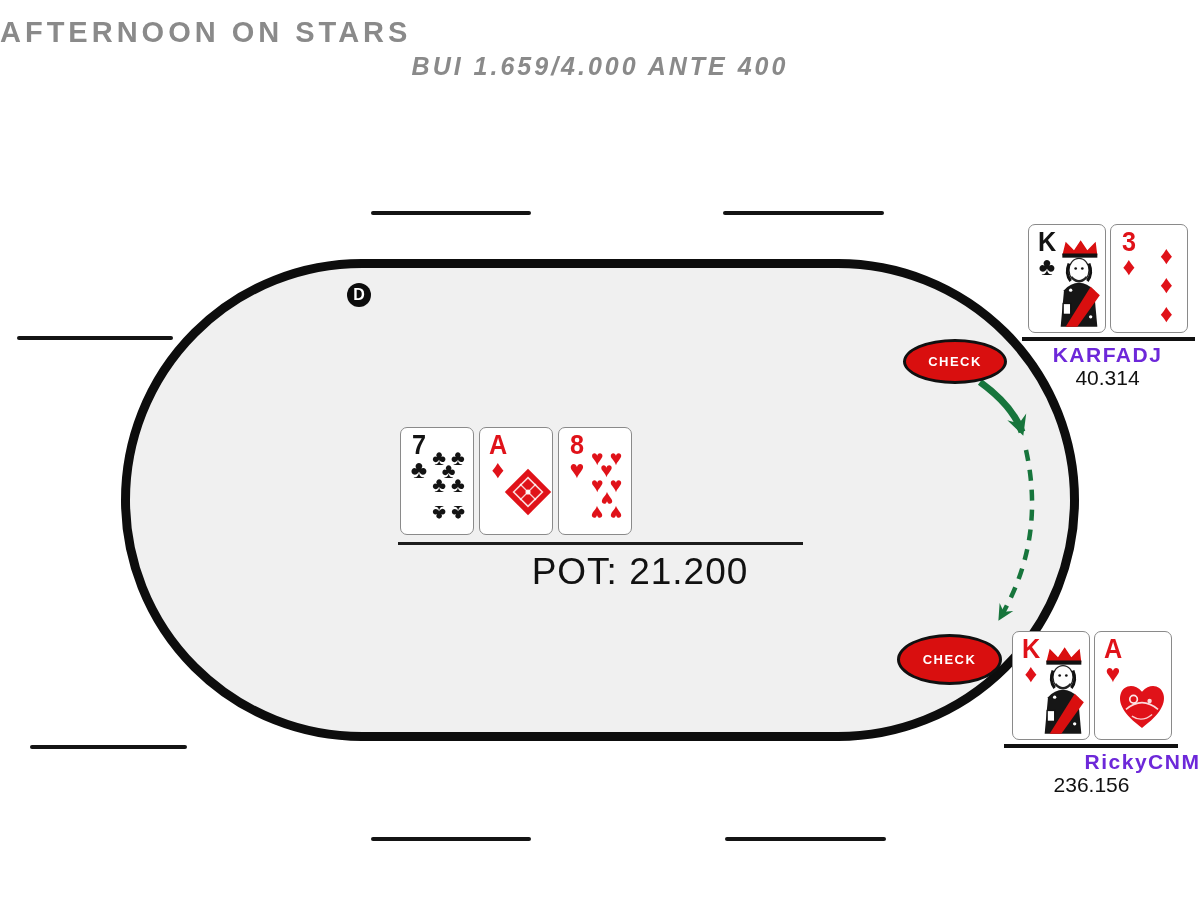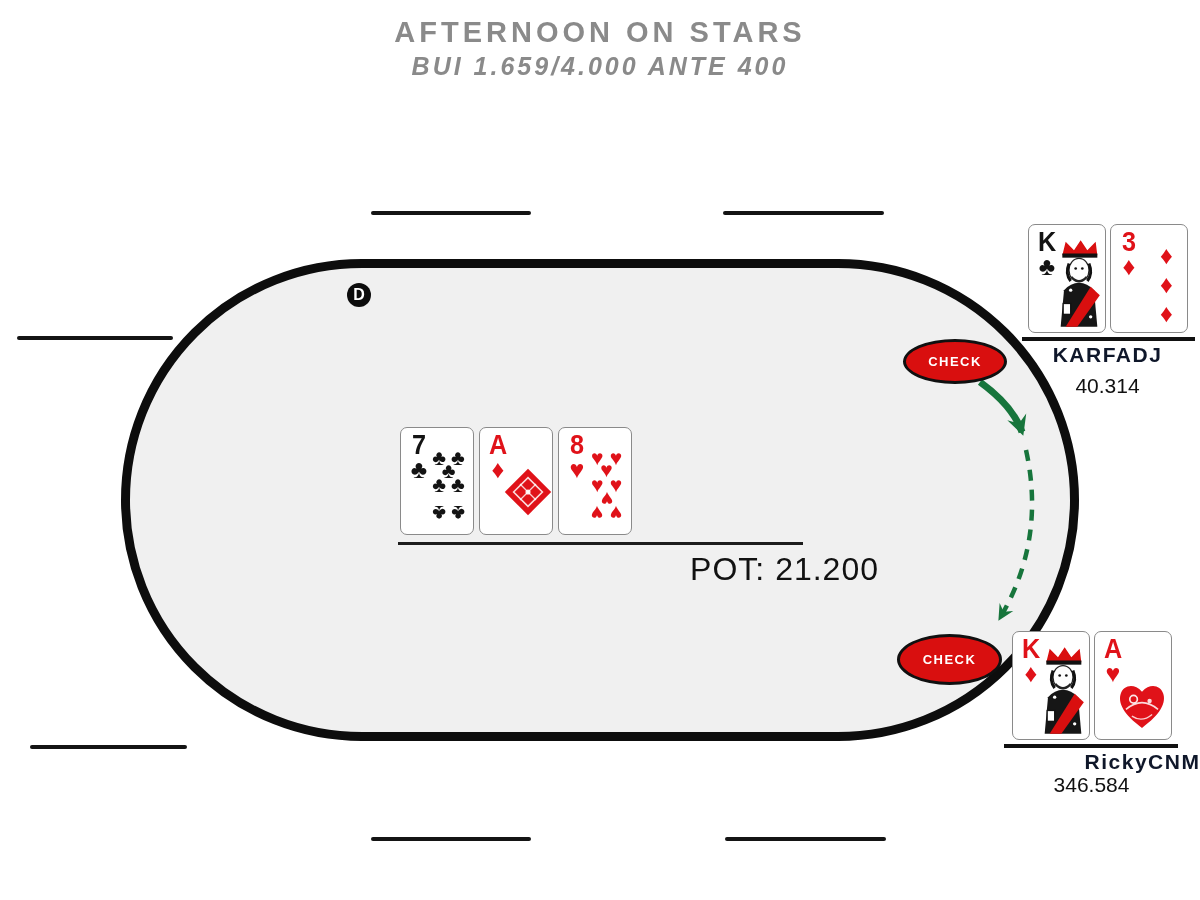--- a/index.html
+++ b/index.html
@@ -1,21 +1,21 @@
 <!DOCTYPE html>
 <html><head>
 <meta charset="utf-8">
 <style>
   html,body{margin:0;padding:0}
   body{width:1200px;height:900px;position:relative;background:#ffffff;
        font-family:"Liberation Sans",sans-serif;overflow:hidden}
   .abs{position:absolute}
 
   
-  .title{left:0;right:0;top:16px;text-align:center;font-size:29px;font-weight:900;
+  .title{left:0;right:0;top:16px;text-align:left;font-size:29px;font-weight:900;
          letter-spacing:4px;color:#8a8a8a}
   .subtitle{left:0;right:0;top:52px;text-align:center;font-size:25px;font-weight:800;
             font-style:italic;letter-spacing:3px;color:#8a8a8a}
 
   
   .table-oval{left:121px;top:259px;width:958px;height:482px;background:#f0f0f0;
               border:9px solid #0d0d0d;border-radius:241px;box-sizing:border-box}
   .dealer{left:347px;top:283px;width:24px;height:24px;border-radius:50%;background:#0c0c0c;
           color:#fff;font-weight:bold;font-size:16px;display:flex;align-items:center;
           justify-content:center}
@@ -32,27 +32,27 @@
   .corner .suit{font-size:25px;margin-top:-2px}
   .red{color:#e01219}
   .black{color:#131313}
   .pip{position:absolute;font-size:21px;transform:translate(-50%,-50%);line-height:1}
   .pip.big{font-size:25px}
   .pip.flip{transform:translate(-50%,-50%) rotate(180deg)}
   .motif{position:absolute}
 
   
   .pot-line{left:398px;top:542px;width:405px;height:3px;background:#1c1c1c}
-  .pot{left:439px;top:551px;width:440px;text-align:right;font-size:32px;
+  .pot{left:420px;top:551px;width:440px;text-align:center;font-size:37px;
        letter-spacing:1px;color:#111}
 
   
   .player-line{position:absolute;height:3.5px;background:#111}
   .pname{position:absolute;font-weight:900;font-size:21px;letter-spacing:1.5px;
-         color:#0f172a;text-align:center}
+         color:#6d28d9;text-align:center}
   .pstack{position:absolute;font-size:21px;color:#111;text-align:center}
 
   
   .badge{position:absolute;border-radius:50%;background:#d90f0f;border:3px solid #101010;
          color:#fff;display:flex;align-items:center;justify-content:center;font-weight:900;
          font-size:13px;letter-spacing:1.5px;box-sizing:border-box}
 
   svg.overlay{position:absolute;left:0;top:0;pointer-events:none}
 </style>
 </head>
@@ -154,21 +154,21 @@
   <div class="corner red">
     <div class="rank">3</div>
     <div class="suit">♦</div>
   </div>
   <span class="pip big red" style="left:73%;top:28%">♦</span>
   <span class="pip big red" style="left:73%;top:55%">♦</span>
   <span class="pip big red" style="left:73%;top:82%">♦</span>
 </div>
 <div class="player-line" style="left:1022px;top:337px;width:173px"></div>
 <div class="pname" style="left:1015px;top:343px;width:185px">KARFADJ</div>
-<div class="pstack" style="left:1015px;top:374px;width:185px">40.314</div>
+<div class="pstack" style="left:1015px;top:366px;width:185px">40.314</div>
 <div class="badge" style="left:903px;top:339px;width:104px;height:45px">CHECK</div>
 
 <div class="card hole-card face-card" style="left:1012px;top:631px">
   <div class="corner red">
     <div class="rank">K</div>
     <div class="suit">♦</div>
   </div>
   <svg class="motif" style="right:1px;bottom:1px;left:auto" width="50" height="100" viewBox="0 0 60 110">
     <path d="M10 24 L14 8 L24 18 L32 6 L40 18 L50 8 L52 24 Z" fill="#d90f0f"></path>
     <rect x="10" y="22" width="42" height="5" fill="#111"></rect>
@@ -193,14 +193,14 @@
   <svg class="motif" style="left:20px;top:48px" width="54" height="52" viewBox="0 0 64 60">
     <path d="M32 56 C10 40 3 26 7 15 C10 6 22 2 32 13 C42 2 54 6 57 15 C61 26 54 40 32 56 Z" fill="#e01219"></path>
     <circle cx="22" cy="22" r="4.5" fill="none" stroke="#fff" stroke-width="2" opacity="0.9"></circle>
     <path d="M13 34 Q32 18 51 34" stroke="#fff" stroke-width="2" fill="none" opacity="0.85"></path>
     <path d="M20 42 Q32 50 44 40" stroke="#fff" stroke-width="1.6" fill="none" opacity="0.8"></path>
     <circle cx="41" cy="24" r="2.6" fill="#fff" opacity="0.85"></circle>
   </svg>
 </div>
 <div class="player-line" style="left:1004px;top:744px;width:174px"></div>
 <div class="pname" style="left:1050px;top:750px;width:185px">RickyCNM</div>
-<div class="pstack" style="left:999px;top:773px;width:185px">346.584</div>
+<div class="pstack" style="left:999px;top:773px;width:185px">236.156</div>
 <div class="badge" style="left:897px;top:634px;width:105px;height:51px">CHECK</div>
 
 </body></html>

